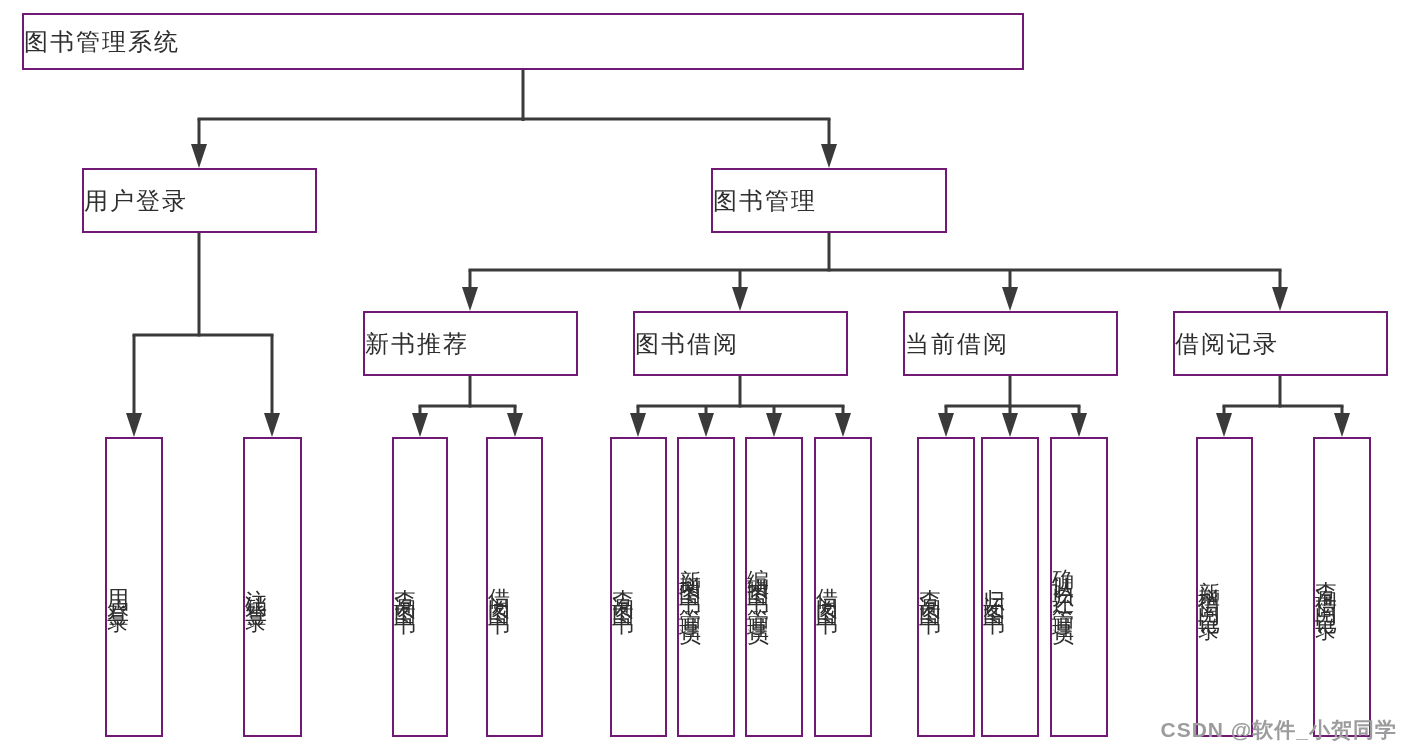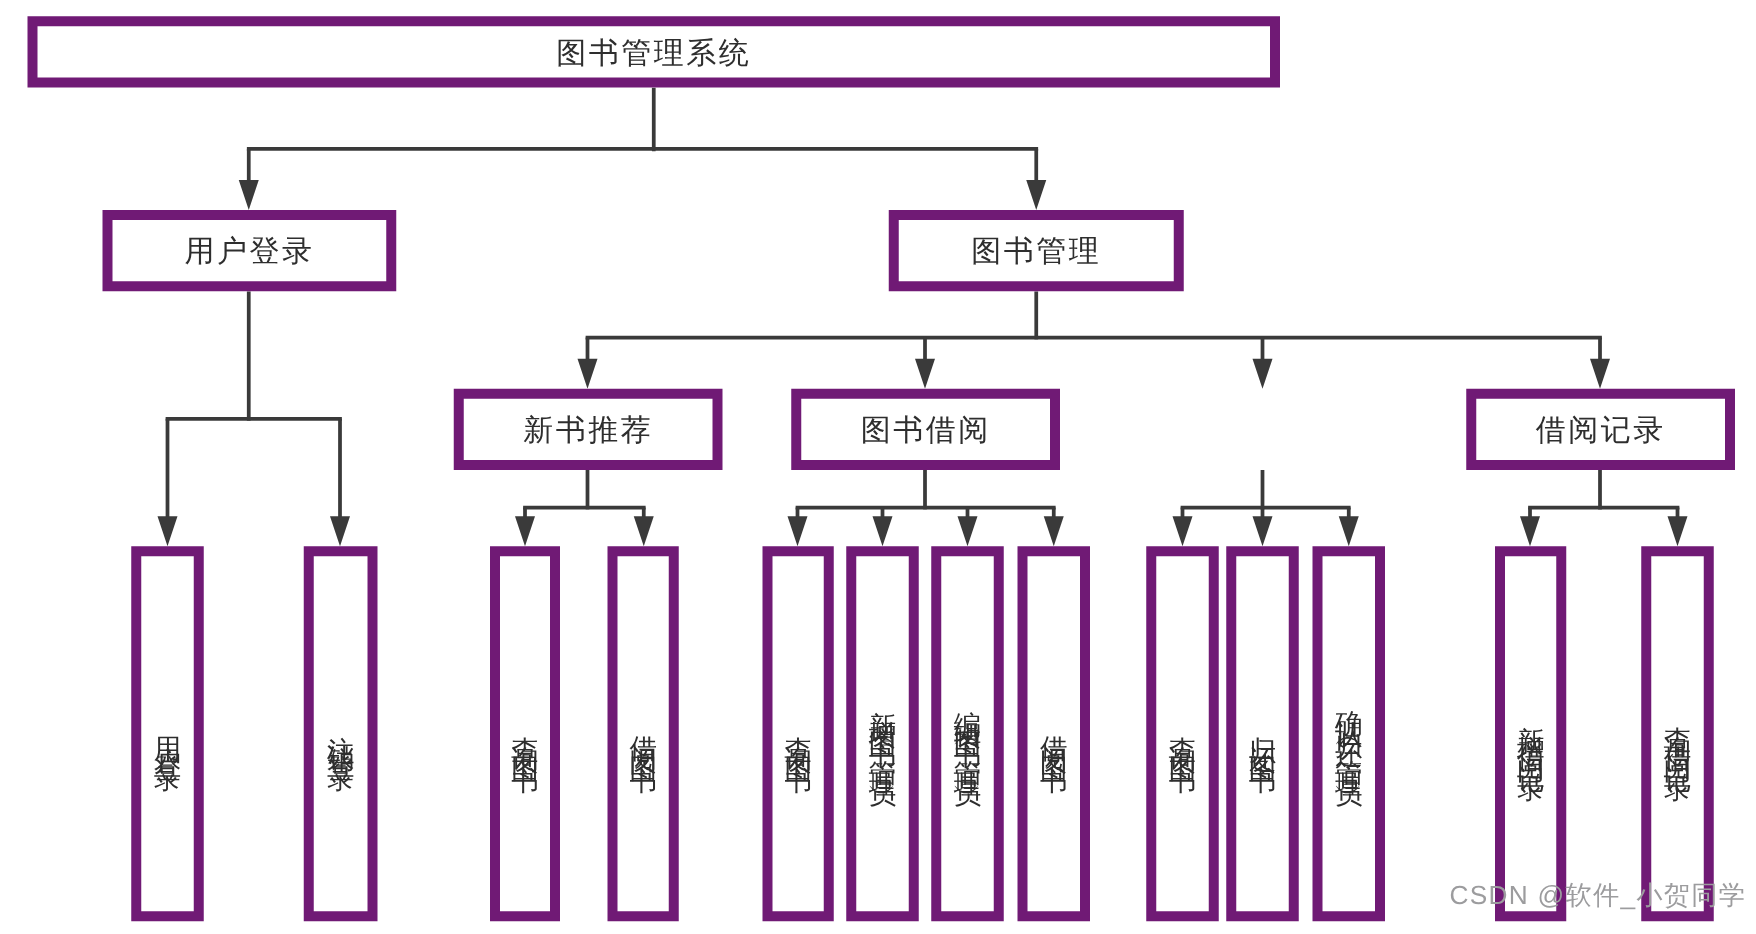--- a/index.html
+++ b/index.html
@@ -3,35 +3,35 @@
 <meta charset="utf-8">
 <style>
   html,body { margin:0; padding:0; background:#ffffff; }
   #canvas {
     position:relative; width:1405px; height:747px;
     background:#ffffff; overflow:hidden;
     font-family:"Liberation Sans", sans-serif;
   }
   .box {
     position:absolute; box-sizing:border-box;
-    border:8px solid #701a75; background:#ffffff;
-    display:flex; align-items:center; justify-content:center;
+    border:2px solid #701a75; background:#ffffff;
+    display:flex; align-items:center; 
   }
   .hlabel {
     font-size:24px; color:#2e2e2e; letter-spacing:2px; white-space:nowrap;
   }
   .vlabel {
     writing-mode:vertical-rl; text-orientation:mixed;
     font-size:22px; color:#2e2e2e; letter-spacing:8px; line-height:1;
     white-space:nowrap;
   }
   #connectors { position:absolute; left:0; top:0; pointer-events:none; }
   #watermark {
-    position:absolute; right:8px; bottom:17px;
-    font-size:21px; color:#9c9c9e; letter-spacing:1px; white-space:nowrap;
+    position:absolute; right:8px; bottom:3px;
+    font-size:21px; color:#9c9c9e; letter-spacing:1px; white-space:nowrap;font-weight:bold;
   }
   
   #n-root   { left:22px;  top:13px;  width:1002px; height:57px; }
   #n-l2a    { left:82px;  top:168px; width:235px;  height:65px; }
   #n-l2b    { left:711px; top:168px; width:236px;  height:65px;font-family:Liberation Serif, serif; }
   #n-l3a    { left:363px; top:311px; width:215px;  height:65px; }
   #n-l3b    { left:633px; top:311px; width:215px;  height:65px; }
   #n-l3c    { left:903px; top:311px; width:215px;  height:65px; }
   #n-l3d    { left:1173px;top:311px; width:215px;  height:65px; }
   .leaf     { top:437px; height:300px; }
@@ -130,20 +130,23 @@
   <div class="box" id="n-l2b">
     <span class="hlabel">图书管理</span>
   </div>
 
   <div class="box" id="n-l3a">
     <span class="hlabel">新书推荐</span>
   </div>
   <div class="box" id="n-l3b">
     <span class="hlabel">图书借阅</span>
   </div>
+  <div class="box" id="n-l3c">
+    <span class="hlabel">当前借阅</span>
+  </div>
   <div class="box" id="n-l3d">
     <span class="hlabel">借阅记录</span>
   </div>
 
   <div class="box leaf" id="lf-u1">
     <span class="vlabel">用户登录</span>
   </div>
   <div class="box leaf" id="lf-u2">
     <span class="vlabel">注销登录</span>
   </div>

